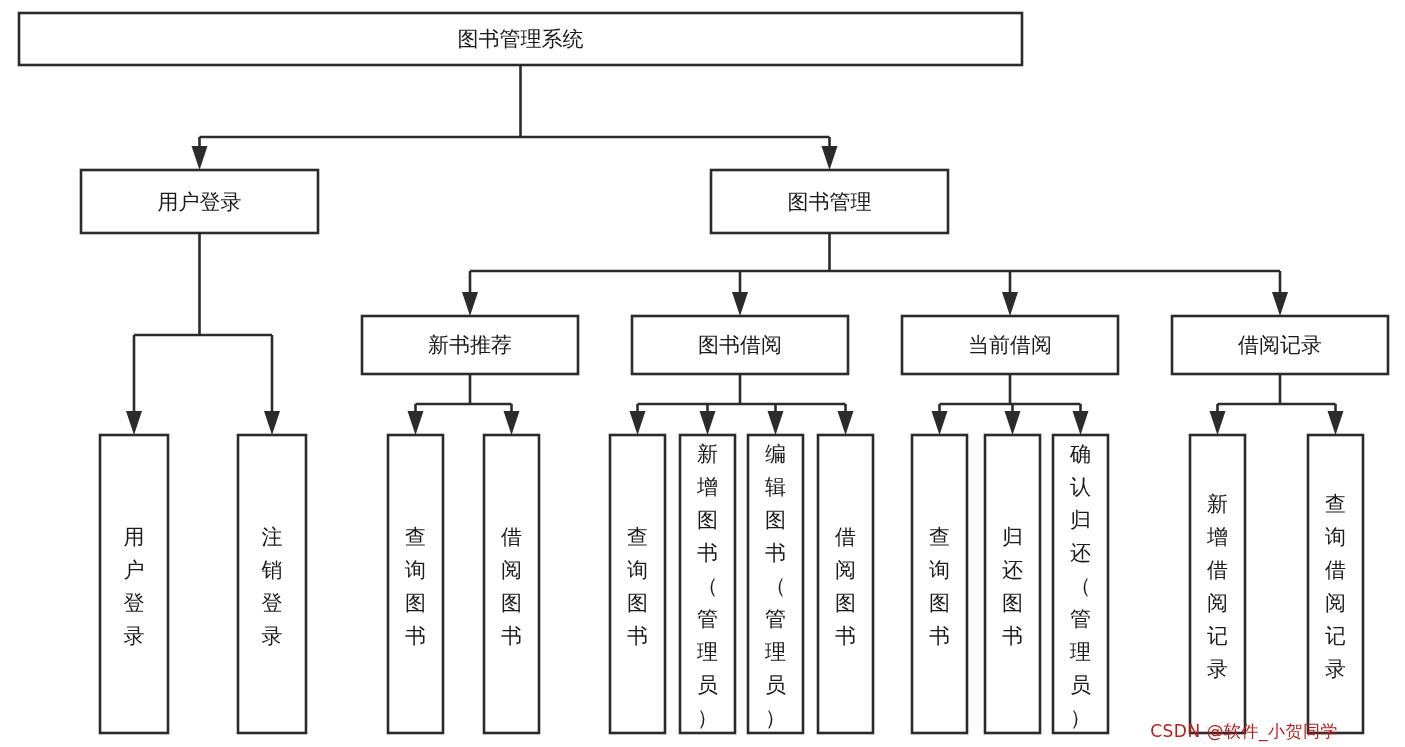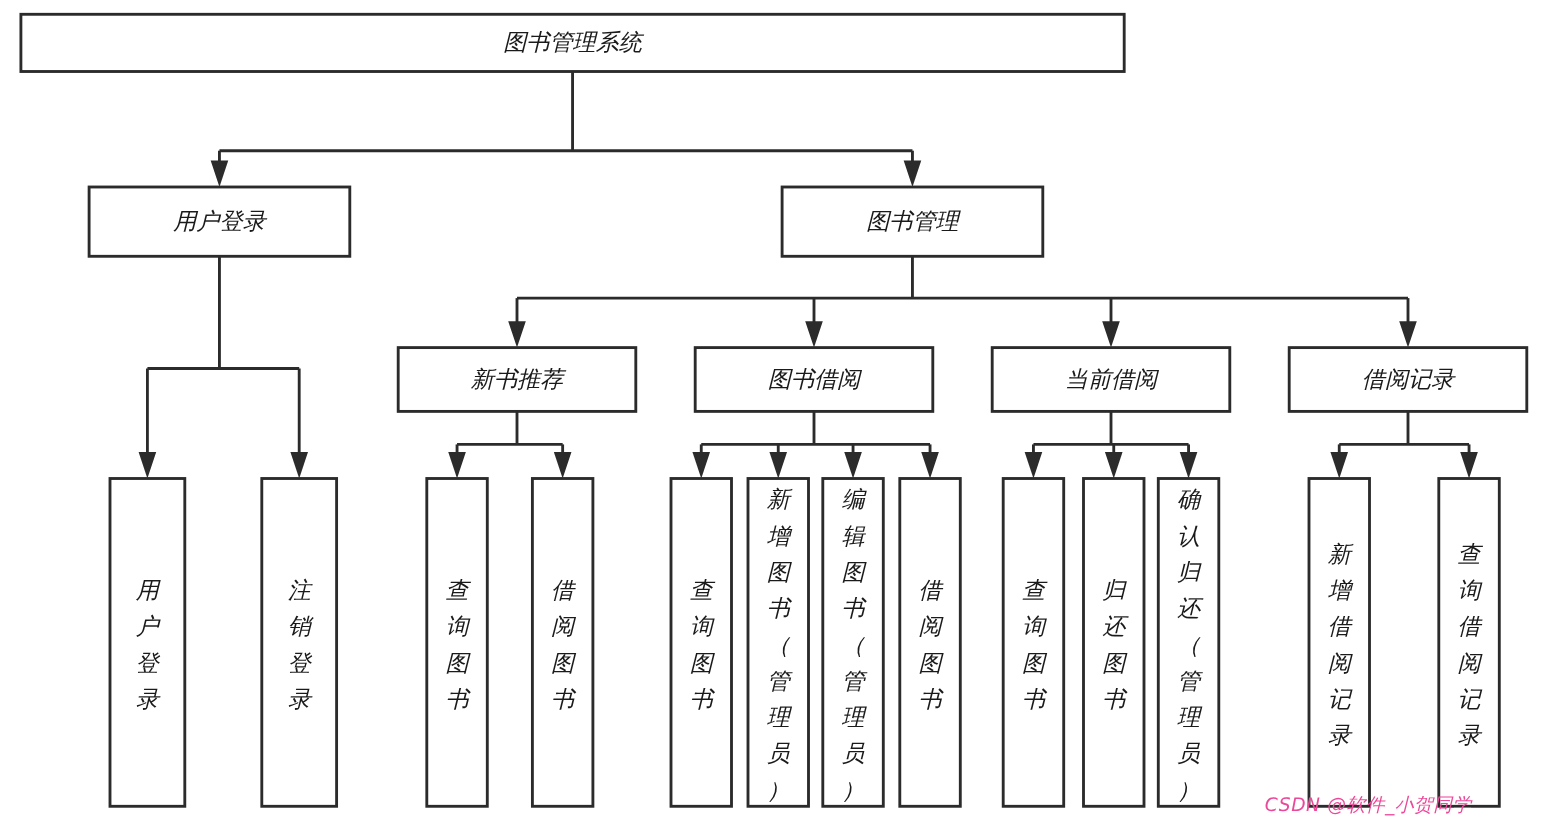--- a/index.html
+++ b/index.html
@@ -11,21 +11,20 @@
     width: 1405px;
     height: 747px;
     font-family: "DejaVu Sans", "Liberation Sans", sans-serif;
     overflow: hidden;
     position: relative;
   }
   #diagram-root {
     position: relative;
     width: 1346px;
     height: 747px;
-    font-style: italic;
   }
   svg#tree-svg {
     position: absolute;
     top: 0;
     left: 0;
     width: 1405px;
     height: 747px;
     display: block;
   }
   .node-box {
@@ -55,21 +54,21 @@
     font-size: 21px;
     fill: #1a1a1a;
     text-anchor: middle;
   }
   .watermark {
     position: absolute;
     right: 8px;
     bottom: 4px;
     font-family: "DejaVu Sans", "Liberation Sans", sans-serif;
     font-size: 17px;
-    color: #ec4899;
+    color: #b91c1c;
     letter-spacing: 0.5px;
     white-space: nowrap;
     user-select: none;
   }
 </style>
 </head>
 <body>
 
 <div id="diagram-root">
 

